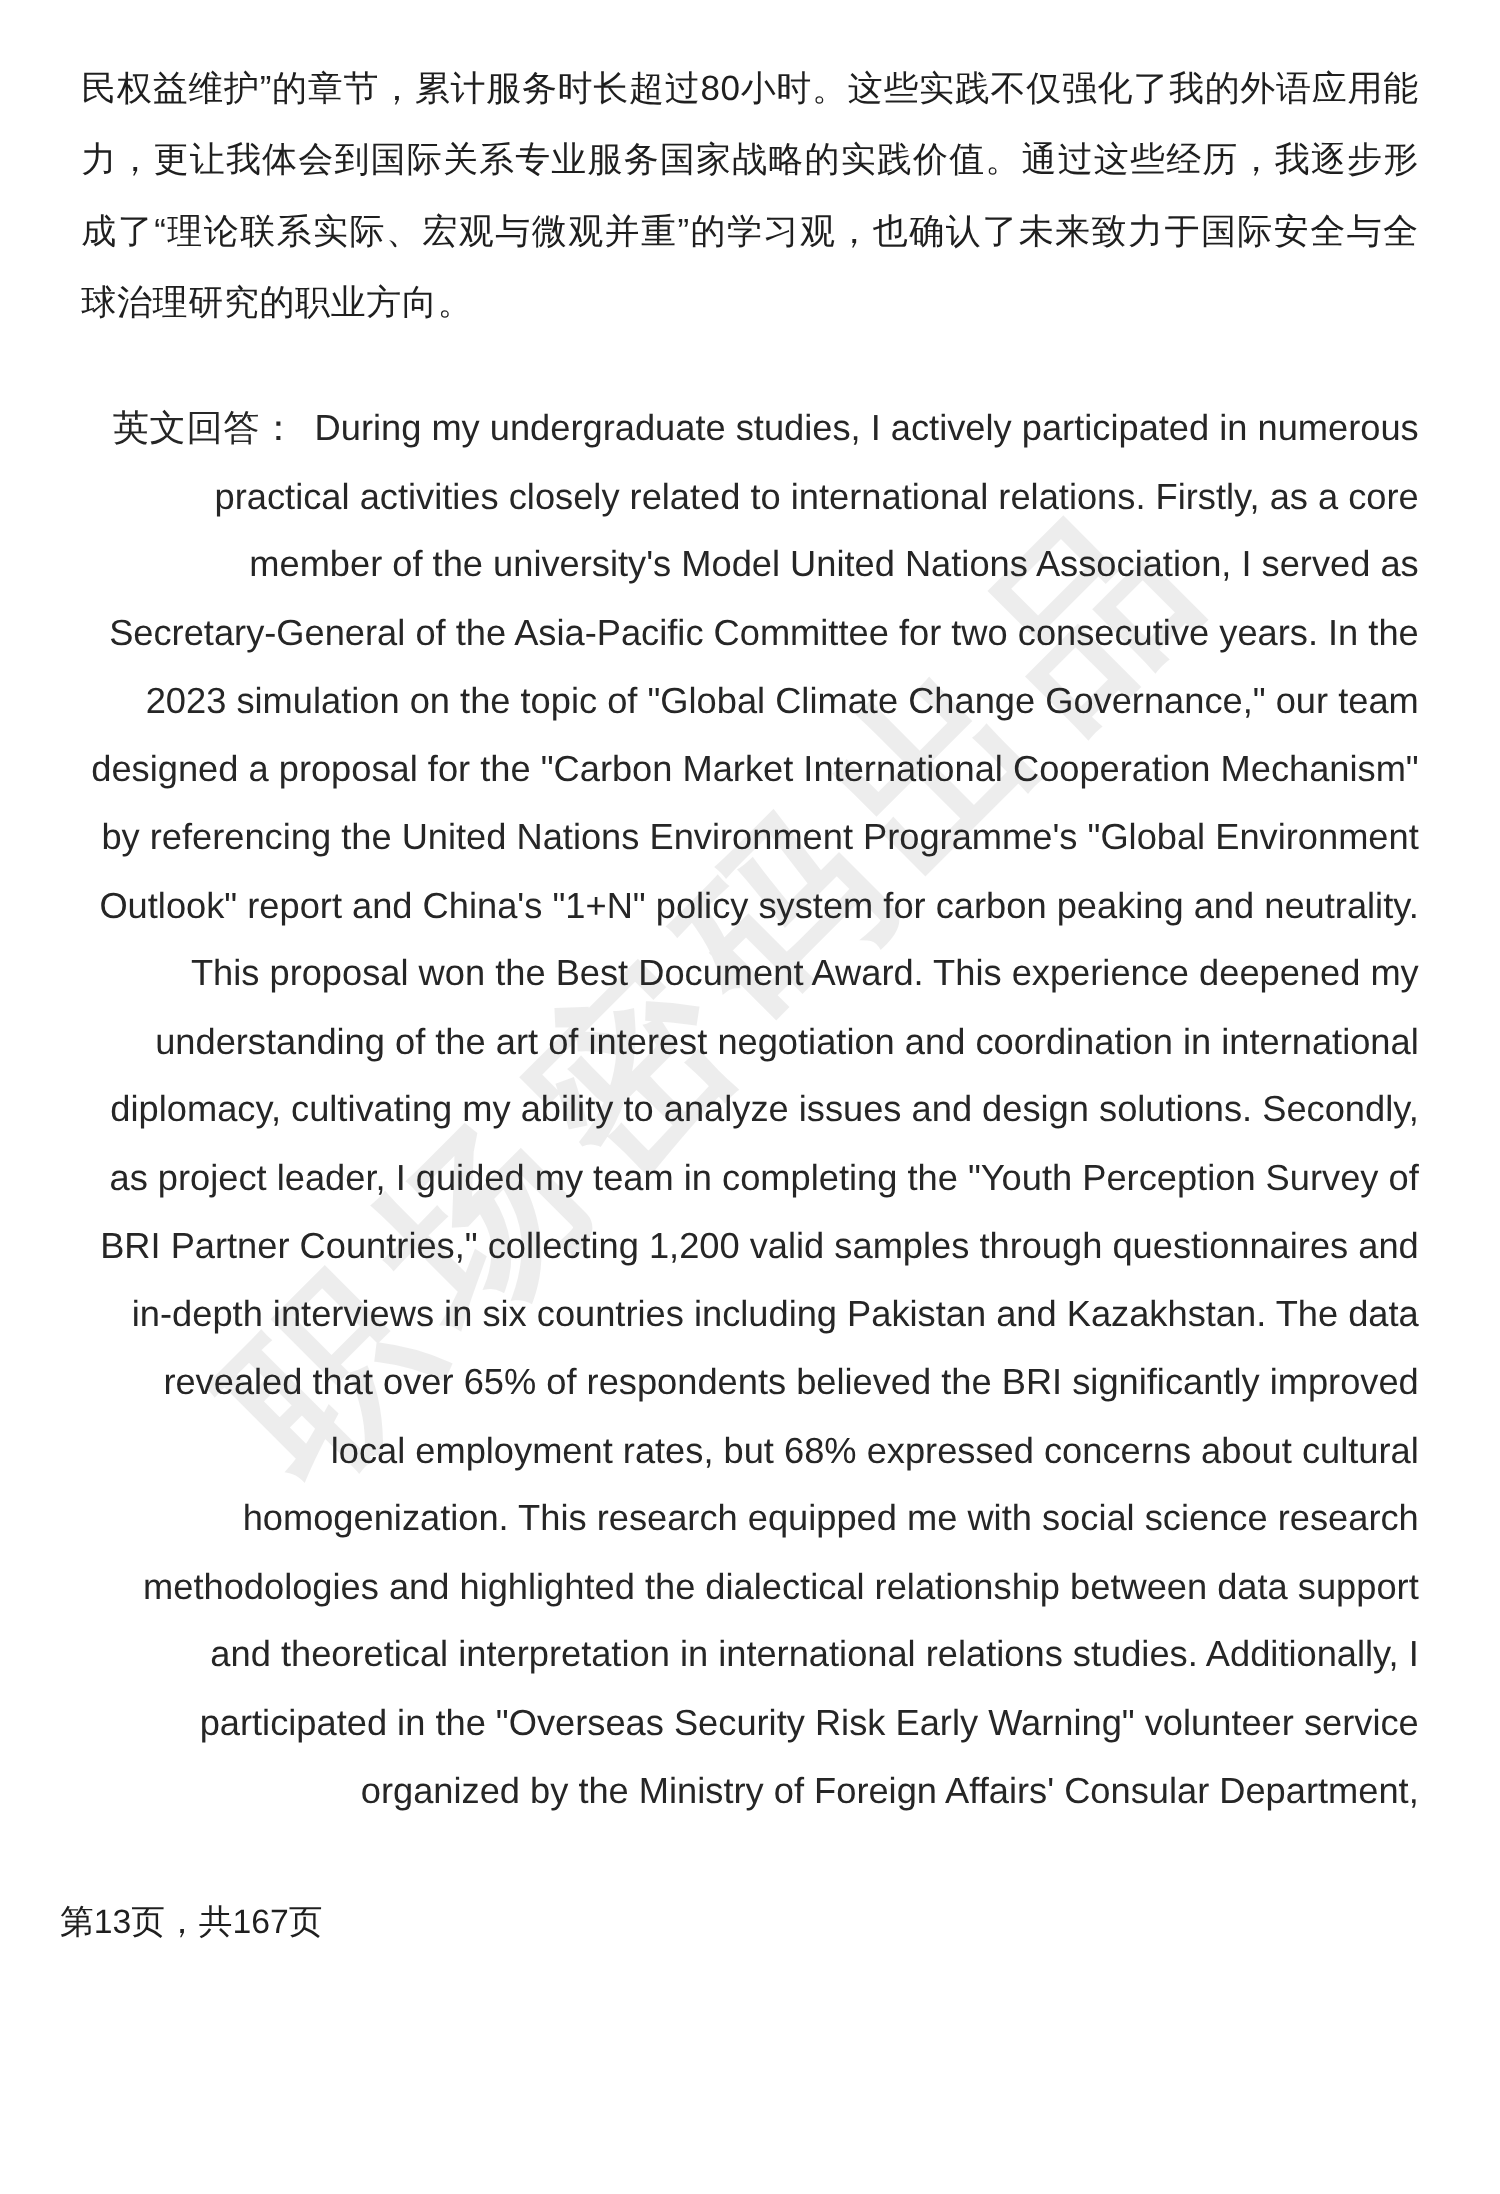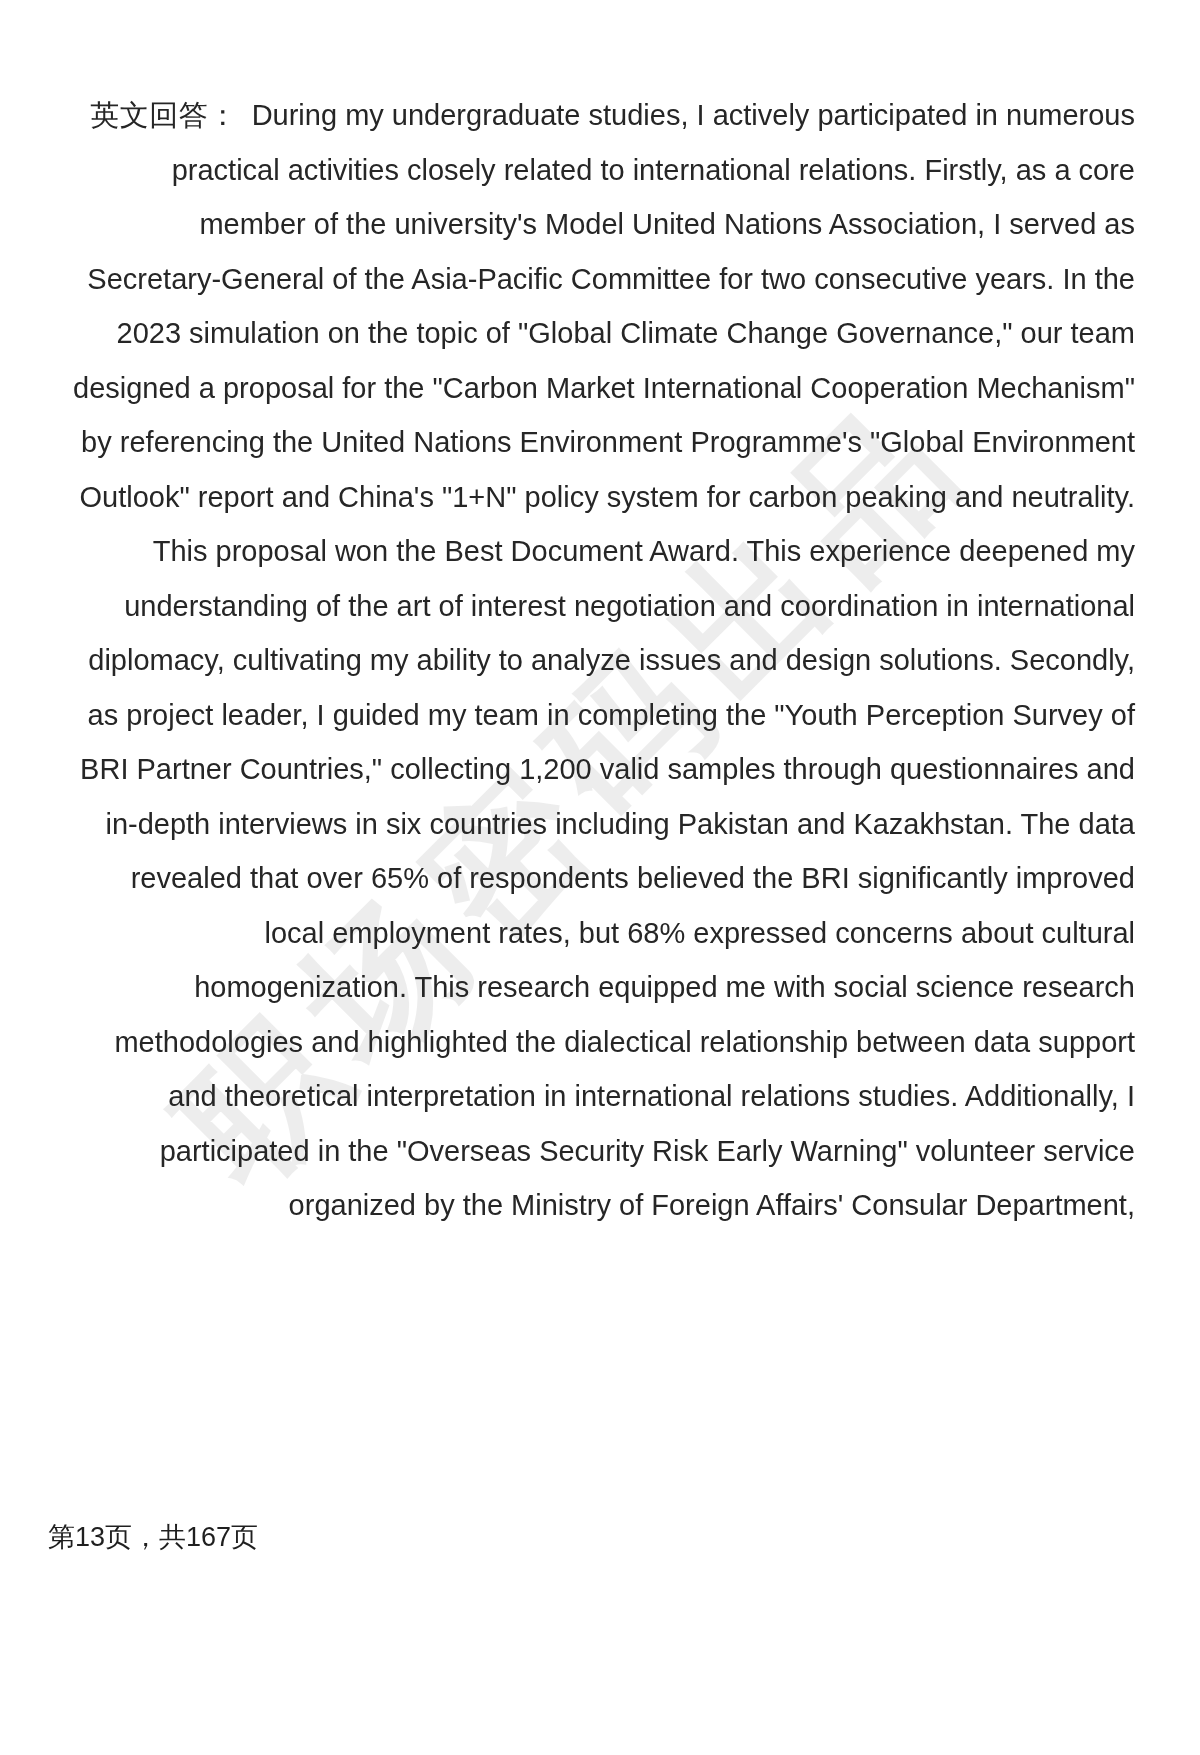--- a/index.html
+++ b/index.html
@@ -67,20 +67,21 @@
 </style>
 </head>
 <body>
 
 <div class="page">
 
   <div class="watermark">职场密码出品</div>
 
   <div class="content">
 
+    <p class="para-cn">民权益维护”的章节，累计服务时长超过80小时。这些实践不仅强化了我的外语应用能力，更让我体会到国际关系专业服务国家战略的实践价值。通过这些经历，我逐步形成了“理论联系实际、宏观与微观并重”的学习观，也确认了未来致力于国际安全与全球治理研究的职业方向。</p>
 
     <p class="para-en">
       <span class="en-label">英文回答：</span><span>During my undergraduate studies, I actively participated in numerous practical activities closely related to international relations. Firstly, as a core member of the university's Model United Nations Association, I served as Secretary-General of the Asia-Pacific Committee for two consecutive years. In the 2023 simulation on the topic of "Global Climate Change Governance," our team designed a proposal for the "Carbon Market International Cooperation Mechanism" by referencing the United Nations Environment Programme's "Global Environment Outlook" report and China's "1+N" policy system for carbon peaking and neutrality. This proposal won the Best Document Award. This experience deepened my understanding of the art of interest negotiation and coordination in international diplomacy, cultivating my ability to analyze issues and design solutions. Secondly, as project leader, I guided my team in completing the "Youth Perception Survey of BRI Partner Countries," collecting 1,200 valid samples through questionnaires and in-depth interviews in six countries including Pakistan and Kazakhstan. The data revealed that over 65% of respondents believed the BRI significantly improved local employment rates, but 68% expressed concerns about cultural homogenization. This research equipped me with social science research methodologies and highlighted the dialectical relationship between data support and theoretical interpretation in international relations studies. Additionally, I participated in the "Overseas Security Risk Early Warning" volunteer service organized by the Ministry of Foreign Affairs' Consular Department,</span>
     </p>
 
   </div>
 
   <div class="footer">第13页，共167页</div>
 
 </div>

